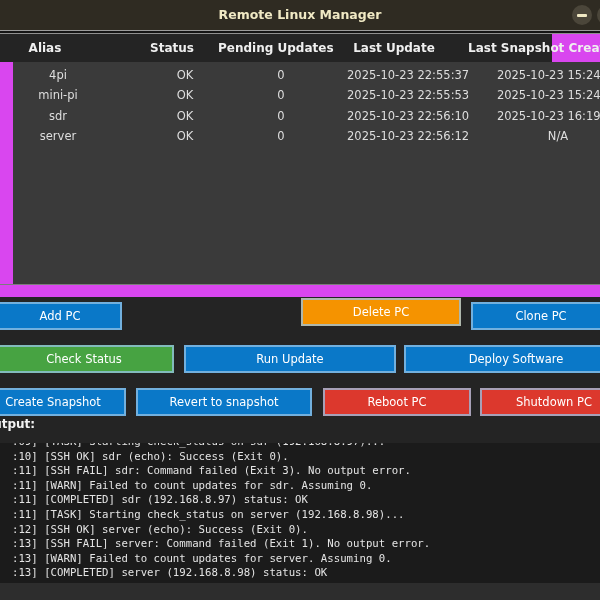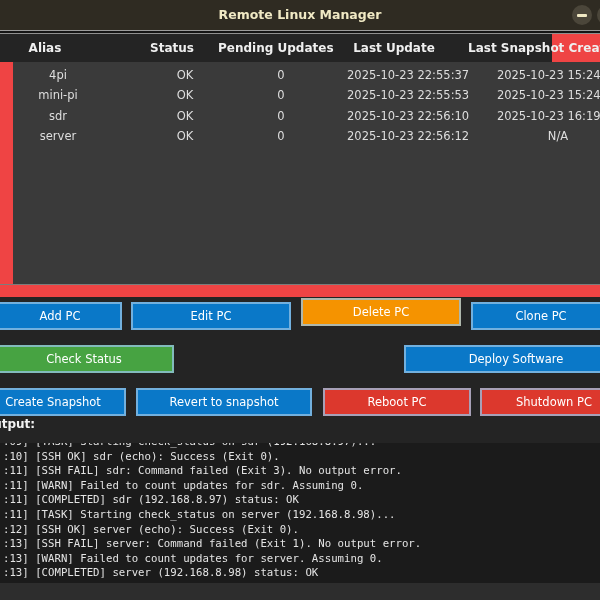--- a/index.html
+++ b/index.html
@@ -1,19 +1,19 @@
 <!DOCTYPE html>
 <html style="--blue: #0a78c8; --orange: #f59300; --green: #47a342; --red: #dc382d; --title_text: #f0e9c4; --log_bg: #1b1b1b;"><head>
 <meta charset="utf-8">
 <style>
   * { margin:0; padding:0; box-sizing:border-box; }
   html,body { background:#111; }
   #window {
     position:relative; width:600px; height:600px; overflow:hidden;
-    background:#ef4444; font-family:"DejaVu Sans", sans-serif;
+    background:#d946ef; font-family:"DejaVu Sans", sans-serif;
   }
   
   #titlebar {
     position:absolute; left:0; top:0; width:600px; height:30px;
     background:#2f2b22;
   }
   #title-text {
     position:absolute; left:0; top:0; width:600px; height:30px;
     line-height:30px; text-align:center; font-size:12.5px; font-weight:bold;
     color:var(--title_text,#f0e9c4);
@@ -89,21 +89,21 @@
   .pos-r3-4 { left:480px; top:91px; width:148px; }
   
   #output-label {
     position:absolute; left:-17px; top:417px; font-size:12px; font-weight:bold;
     color:#f2f2f2; white-space:nowrap;
   }
   #logarea {
     position:absolute; left:0; top:443px; width:600px; height:140px;
     background:var(--log_bg,#1b1b1b); overflow:hidden;
   }
-  #loglines { margin-top:-8px; padding-left:3px; }
+  #loglines { margin-top:-8px; padding-left:12px; }
   .logline {
     font-family:"DejaVu Sans Mono", monospace; font-size:10.7px;
     line-height:14.6px; color:#e4e4e4; white-space:pre;
   }
   #bottomstrip {
     position:absolute; left:0; top:583px; width:600px; height:17px;
     background:#2d2d2d;
   }
 </style>
 </head>
@@ -155,24 +155,24 @@
         <div class="cell col1">OK</div>
         <div class="cell col2">0</div>
         <div class="cell col3">2025-10-23 22:56:12</div>
         <div class="cell col4">N/A</div>
       </div>
     </div>
   <div id="table-bottom-edge"></div>
 
   <div id="btnarea">
     <button class="btn c-blue   pos-r1-1">Add PC</button>
-    <button class="btn c-blue   pos-r1-2">Edit PC</button>
     <button class="btn c-orange pos-r1-3">Delete PC</button>
     <button class="btn c-blue   pos-r1-4">Clone PC</button>
     <button class="btn c-green  pos-r2-1">Check Status</button>
+    <button class="btn c-blue   pos-r2-2">Run Update</button>
     <button class="btn c-blue   pos-r2-3">Deploy Software</button>
     <button class="btn c-blue   pos-r3-1">Create Snapshot</button>
     <button class="btn c-red    pos-r3-3">Reboot PC</button>
     <button class="btn c-blue   pos-r3-2">Revert to snapshot</button>
     <button class="btn c-red    pos-r3-4">Shutdown PC</button>
   </div>
 
   <div id="output-label">Output:</div>
 
   <div id="logarea">

